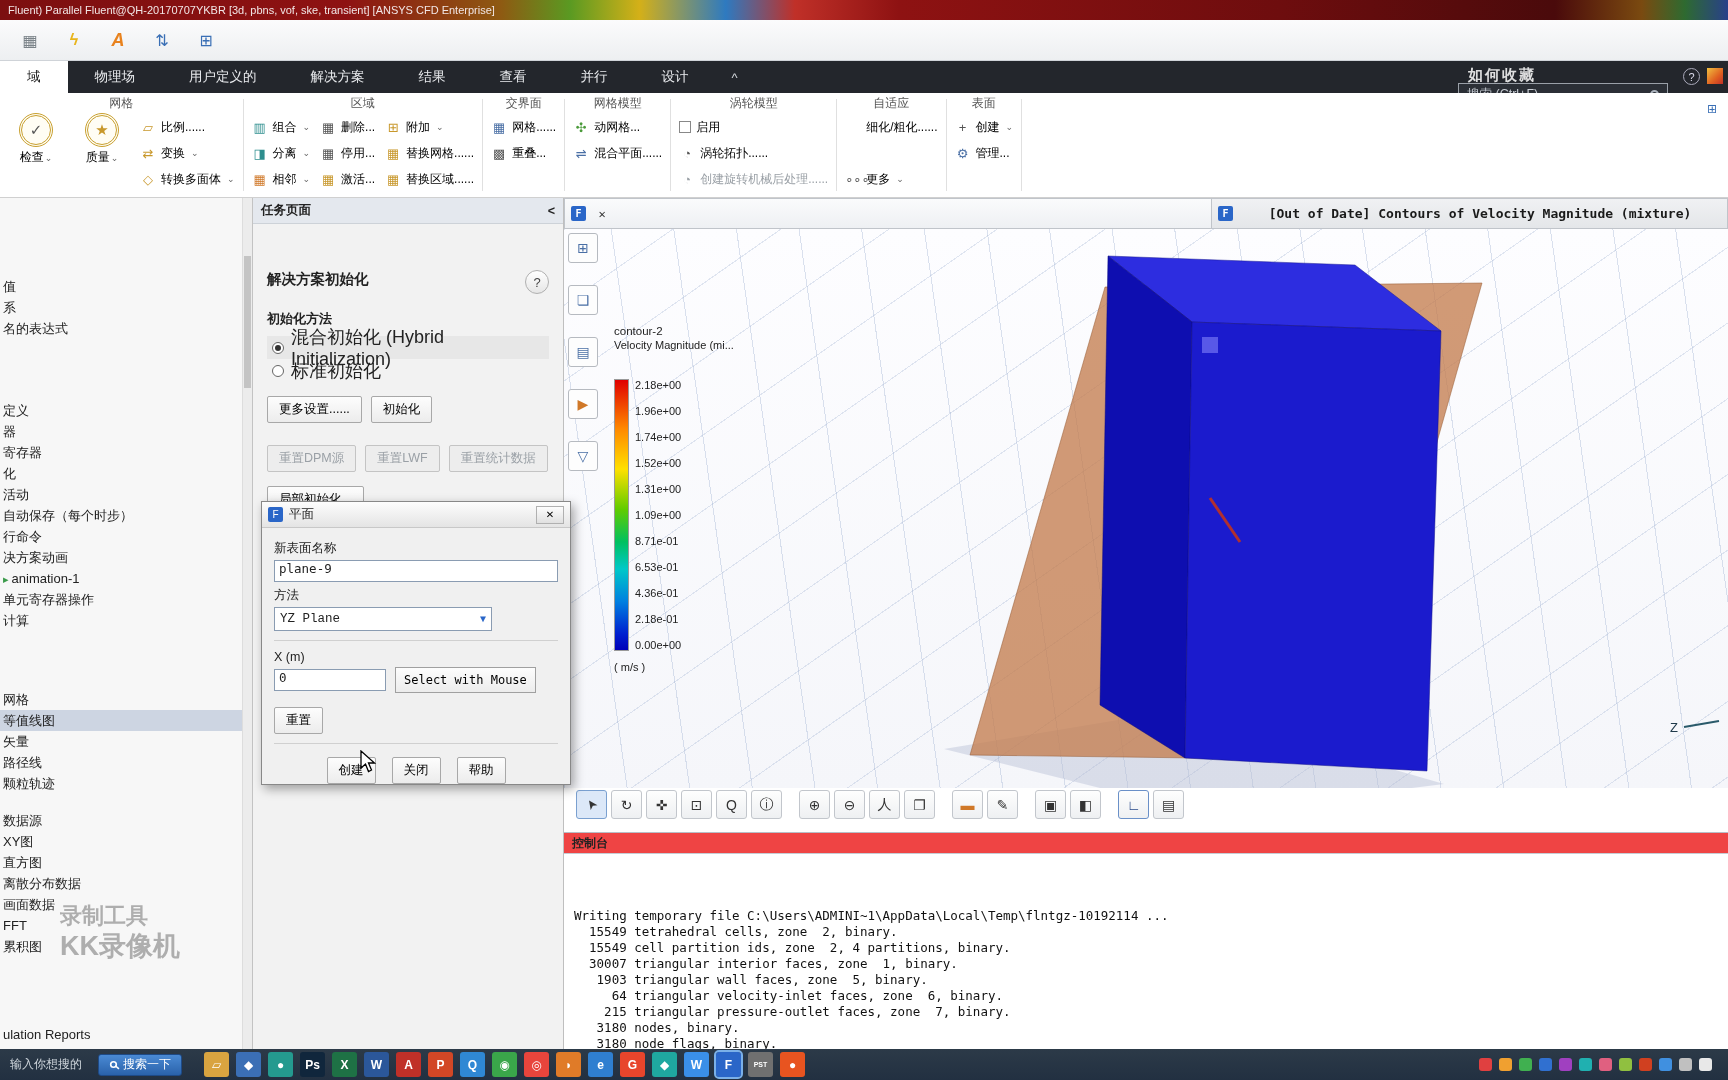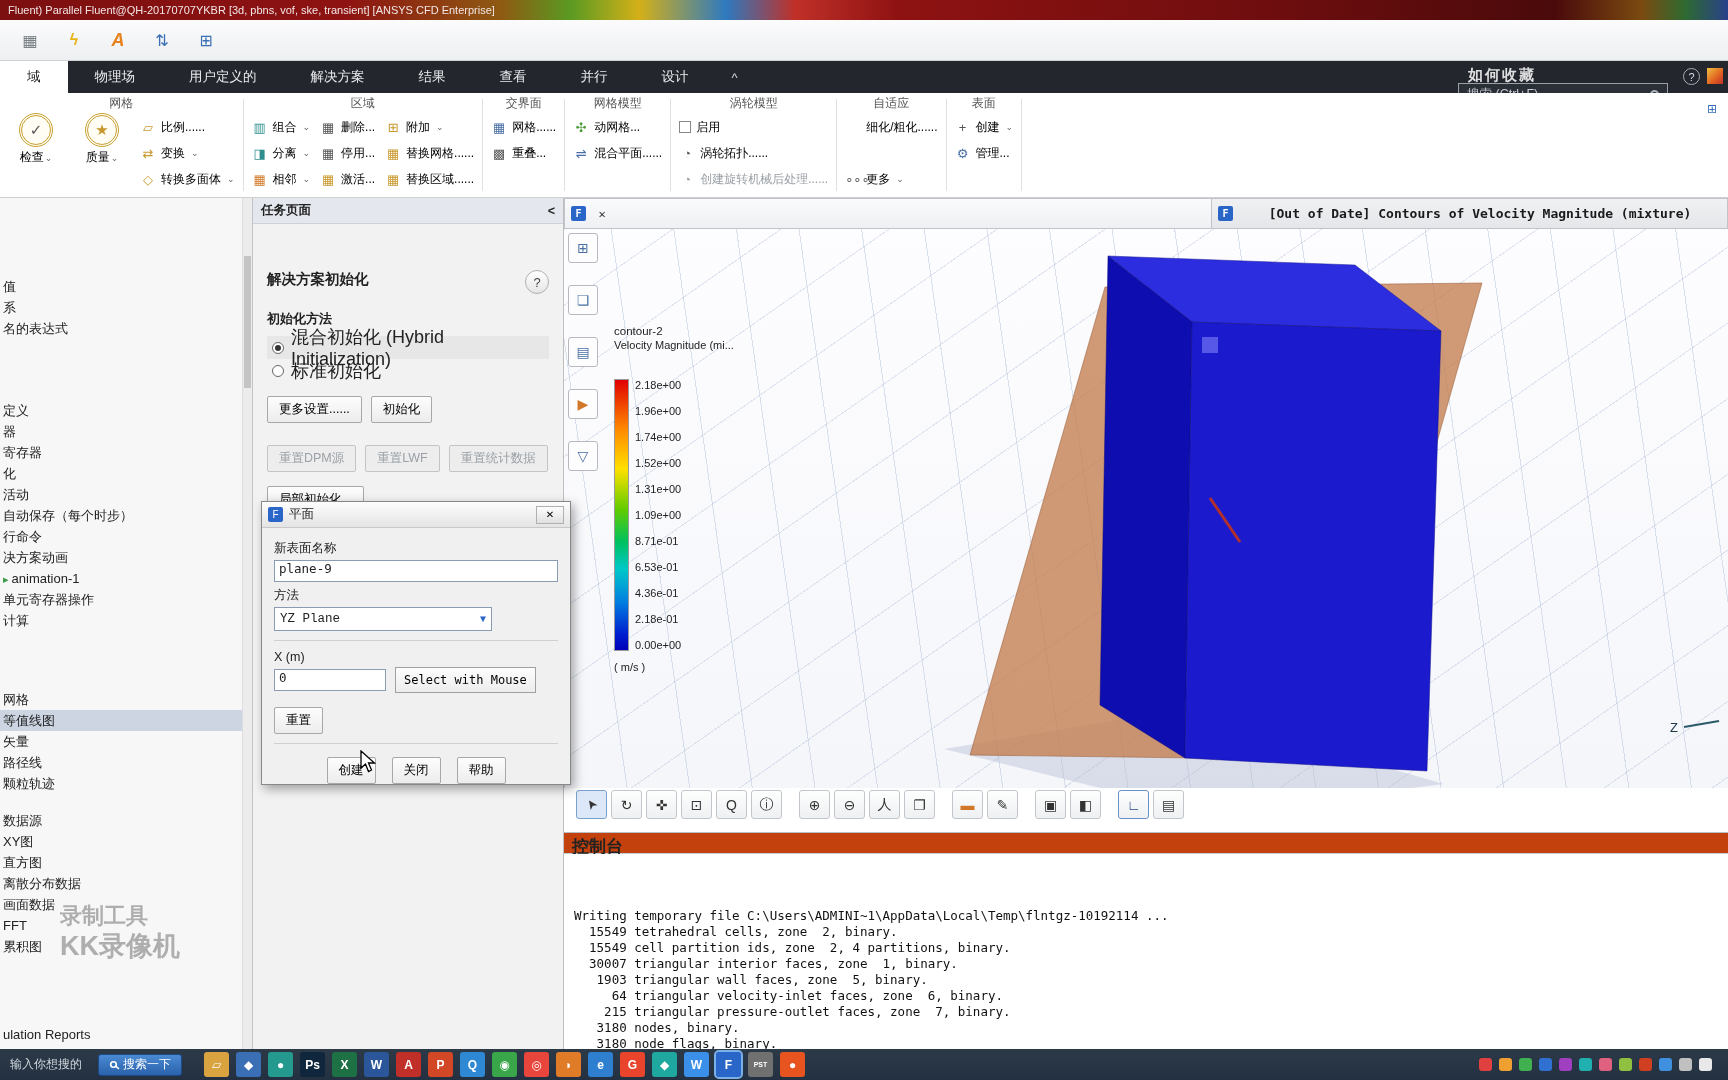--- a/index.html
+++ b/index.html
@@ -137,22 +137,22 @@
   .lvals { display:flex; flex-direction:column; justify-content:space-between; height:272px; }
   .lunit { margin-top:10px; }
   .gtoolbar { position:absolute; top:592px; left:12px; display:flex; gap:4px; align-items:center; }
   .gbtn { width:31px; height:29px; border:1px solid #c2c6cc; background:linear-gradient(#fefefe,#eef0f2);
     border-radius:3px; font-size:14px; color:#333; display:flex; align-items:center; justify-content:center; }
   .gbtn.active { background:#dce8f8; border-color:#7aa0d0; }
   .gbtn.gap { margin-left:13px; }
   .gbtn.orange { color:#d07828; }
   .gbtn.blue { border-color:#6a90c8; color:#2a4a8a; }
   .gbtn.ptr span { display:inline-block; transform:rotate(-125deg); font-size:13px; }
-  .consoleh { position:absolute; top:634px; left:0; width:1164px; height:22px; background:#c2410c;
-    border-top:1px solid #b8bec6; border-bottom:1px solid #c6ccd4; font-size:17px;
+  .consoleh { position:absolute; top:634px; left:0; width:1164px; height:22px; background:#ef4444;
+    border-top:1px solid #b8bec6; border-bottom:1px solid #c6ccd4; font-size:12px;
     font-weight:bold; padding:2px 8px; }
   .consolebody { position:absolute; top:656px; left:0; width:1164px; bottom:0; background:#fff;
     font-family:"DejaVu Sans Mono",monospace; font-size:12.5px; line-height:16px;
     padding:6px 10px; white-space:pre; overflow:hidden; color:#111; }
 
   
   #dialog { position:absolute; left:261px; top:501px; width:310px; height:284px; background:#f0f0f0;
     border:1px solid #888; box-shadow:3px 4px 10px rgba(0,0,0,.35); z-index:50; font-size:12.5px; }
   .dlg-t { height:26px; background:linear-gradient(#fdfdfd,#e4e4e4); border-bottom:1px solid #c8c8c8;
     display:flex; align-items:center; padding:0 6px; gap:6px; }

